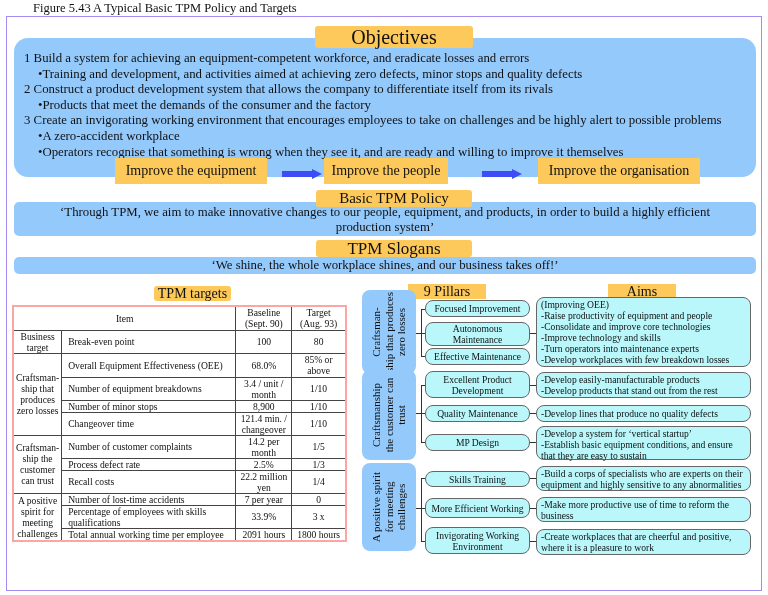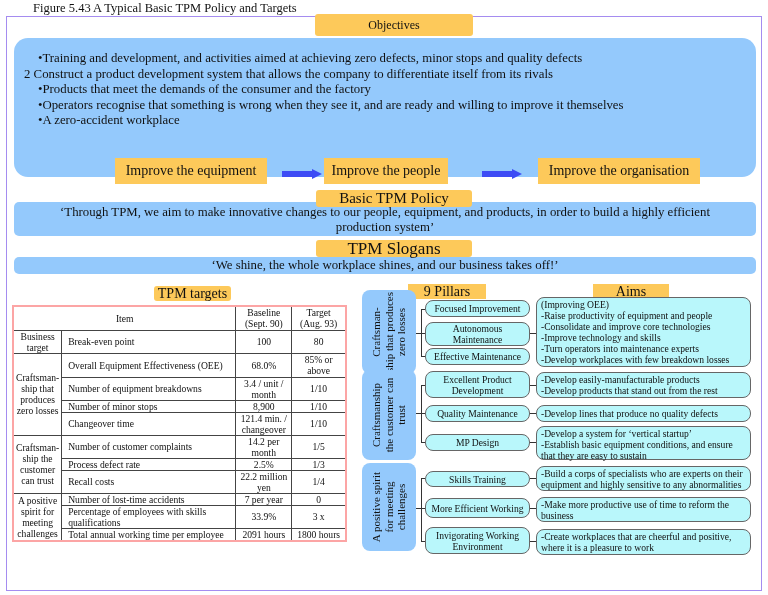--- a/index.html
+++ b/index.html
@@ -3,21 +3,21 @@
 <meta charset="utf-8">
 <style>
   * { box-sizing: border-box; margin: 0; padding: 0; }
   html, body { width: 768px; height: 595px; background: #ffffff; overflow: hidden; }
   body { font-family: "Liberation Serif", "DejaVu Serif", serif; color: #111; position: relative; }
 
   .caption { position: absolute; left: 33px; top: 1px; font-size: 12.5px; }
   .frame { position: absolute; left: 6px; top: 16px; width: 756px; height: 575px; border: 1.5px solid #a58cf0; background: #fff; }
 
   
-  .obj-title { position: absolute; left: 315px; top: 14px; width: 158px; height: 22px; background: #fdc95a; border-radius: 3px; font-size: 12px; text-align: center; line-height: 22px; z-index: 2; }
+  .obj-title { position: absolute; left: 315px; top: 26px; width: 158px; height: 22px; background: #fdc95a; border-radius: 3px; font-size: 20px; text-align: center; line-height: 22px; z-index: 2; }
   .obj-box { position: absolute; left: 14px; top: 38px; width: 742px; height: 139px; background: #94c9fc; border-radius: 14px; padding: 4px 0 0 10px; font-size: 12.8px; line-height: 15.6px; }
   .obj-line { white-space: nowrap; }
   .obj-line.sub { padding-left: 14px; }
 
   .improve { position: absolute; top: 158px; height: 26px; background: #fdc95a; font-size: 14px; text-align: center; line-height: 26px; z-index: 2; }
   .arrow { position: absolute; top: 169px; width: 40px; height: 8px; z-index: 2; }
   .arrow svg { display: block; }
 
   .hdr { position: absolute; background: #fdc95a; border-radius: 3px; text-align: center; z-index: 2; }
   .band { position: absolute; left: 14px; width: 742px; background: #94c9fc; border-radius: 5px; text-align: center; font-size: 12.8px; line-height: 15px; }
@@ -41,25 +41,27 @@
 </style>
 </head>
 <body>
 
 <div class="caption">Figure 5.43  A Typical Basic TPM Policy and Targets</div>
 <div class="frame"></div>
 
 <div class="obj-title">Objectives</div>
 <div class="obj-box">
   <div style="height:9px"></div>
+  <div class="obj-line">1 Build a system for achieving an equipment-competent workforce, and eradicate losses and errors</div>
   <div class="obj-line sub">•Training and development, and activities aimed at achieving zero defects, minor stops and quality defects</div>
   <div class="obj-line">2 Construct a product development system that allows the company to differentiate itself from its rivals</div>
   <div class="obj-line sub">•Products that meet the demands of the consumer and the factory</div>
+  <div class="obj-line">3 Create an invigorating working environment that encourages employees to take on challenges and be highly alert to possible problems</div>
+  <div class="obj-line sub">•A zero-accident workplace</div>
   <div class="obj-line sub">•Operators recognise that something is wrong when they see it, and are ready and willing to improve it themselves</div>
-  <div class="obj-line sub">•A zero-accident workplace</div>
 </div>
 
 <div class="improve" style="left:115px;width:152px;">Improve the equipment</div>
 <div class="arrow" style="left:282px;">
   <svg width="40" height="10" viewBox="0 0 40 10">
       <rect x="0" y="2" width="30" height="6" fill="#3d4cf5"></rect>
       <polygon points="30,0 40,5 30,10" fill="#3d4cf5"></polygon>
     </svg>
 </div>
 <div class="improve" style="left:324px;width:124px;">Improve the people</div>
@@ -147,21 +149,21 @@
   </tr>
   <tr style="height:12px">
     <td class="item">Total annual working time per employee</td>
     <td class="num">2091 hours</td>
     <td class="num">1800 hours</td>
   </tr>
 </tbody>
   </table>
 
 <div class="p-title" style="left:408px;width:78px;">9 Pillars</div>
-<div class="p-title" style="left:593px;width:76px;">Aims</div>
+<div class="p-title" style="left:608px;width:68px;">Aims</div>
 
 <div class="pgroup" style="top:290px;height:84px;">
     <span style="white-space:pre;">Craftsman-
 ship that produces
 zero losses</span>
   </div>
 <div class="pgroup" style="top:370px;height:90px;">
     <span style="white-space:pre;">Craftsmanship
 the customer can
 trust</span>

